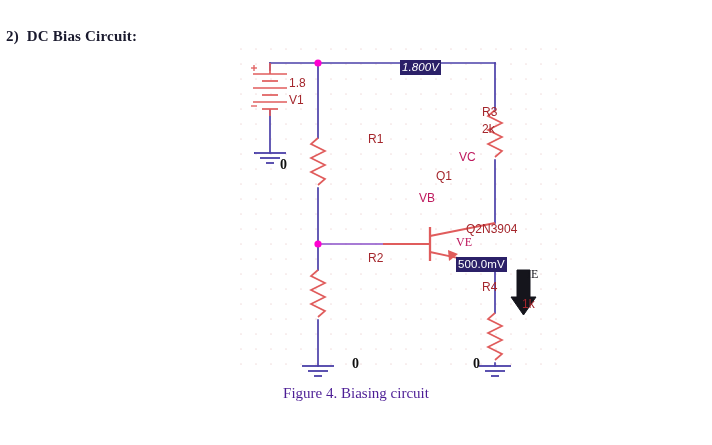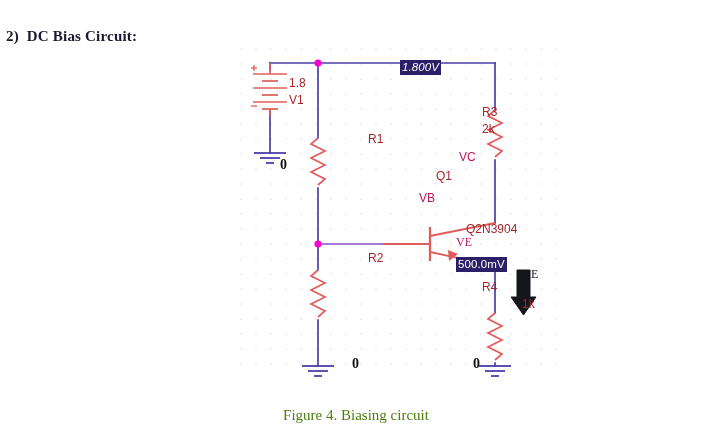--- a/index.html
+++ b/index.html
@@ -33,22 +33,21 @@
     white-space: pre;
   }
   .caption {
     position: absolute;
     left: 0;
     top: 377px;
     width: 712px;
     text-align: center;
     font-family: "Liberation Serif", serif;
     font-size: 15px;
-    color: #4d7c0f;
-    margin-top: 22px;
+    color: #4c1d95;
   }
   #schematic {
     position: absolute;
     left: 240px;
     top: 40px;
     width: 330px;
     height: 330px;
   }
   #schematic svg {
     display: block;

